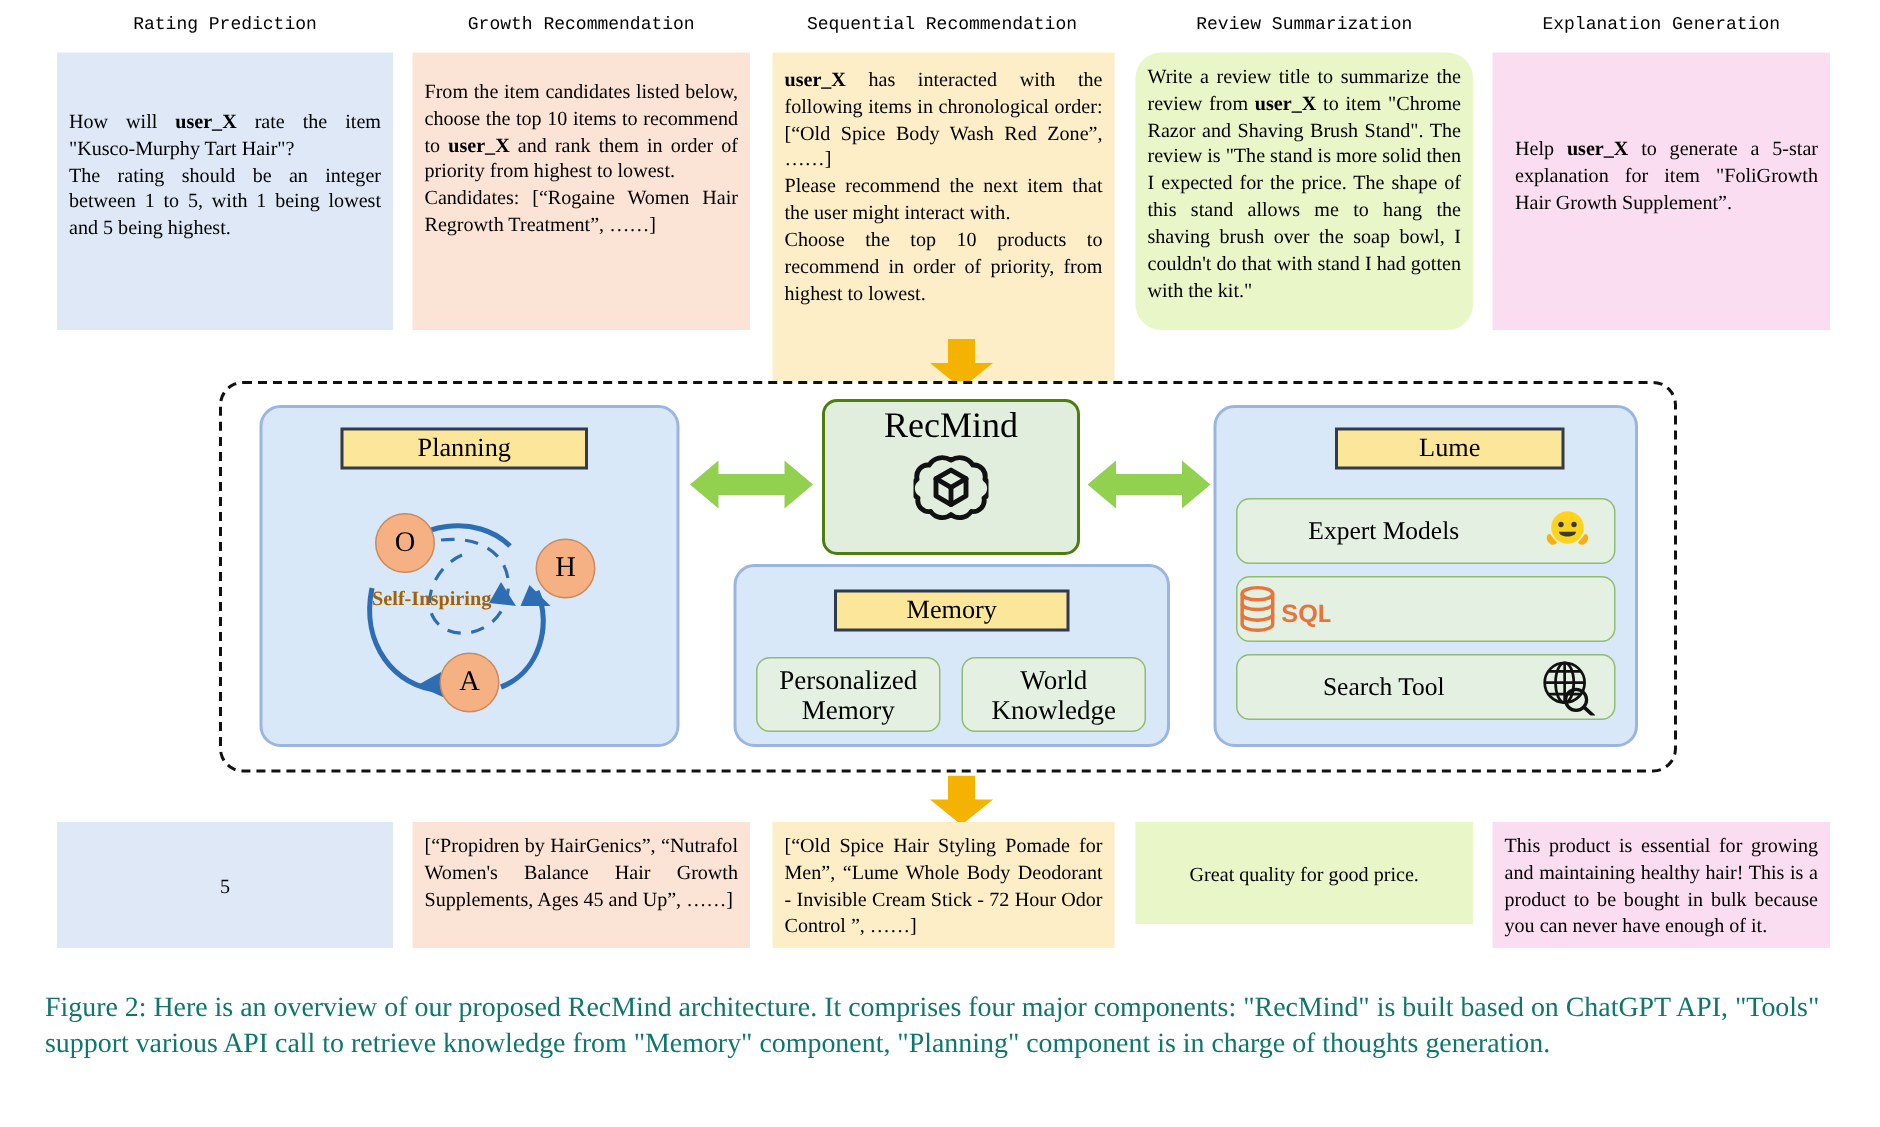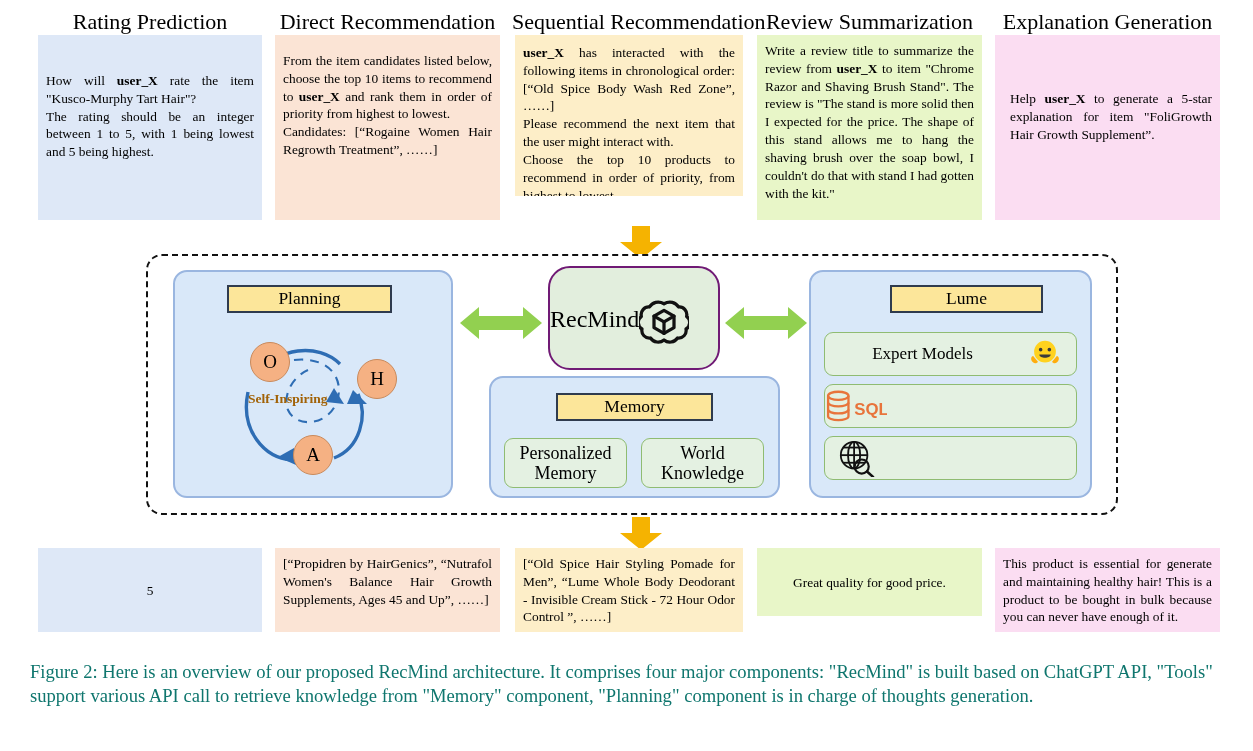--- a/index.html
+++ b/index.html
@@ -16,22 +16,22 @@
     color: #000000;
     overflow: hidden;
   }
 
   
   .abs { position: absolute; box-sizing: border-box; }
 
   
   .task-title {
     text-align: center;
-    font-size: 22px;
-    font-family: Liberation Serif, serif;
+    font-size: 12px;
+    font-family: Liberation Mono, monospace;
     color: #000;
     white-space: nowrap;
     line-height: 1.1;
   }
 
   
   .task-box {
     font-size: 13.4px;
     line-height: 1.33;
     text-align: justify;
@@ -92,24 +92,24 @@
     align-items: center;
     justify-content: flex-start;
     font-size: 17px;
   }
   .tool-label { flex: 1; text-align: center; padding-left: 6px;}
   .tool-icon { width: 62px; display: flex; align-items: center; justify-content: center; }
 
   
   .recmind-box {
     background: #e2eedd;
-    border: 2px solid #701a75;
-    border-radius: 22px;
-    display: flex;
-    flex-direction: row;
+    border: 2px solid #4d7c0f;
+    border-radius: 10px;
+    display: flex;
+    flex-direction: column;
     align-items: center;
     justify-content: flex-start;
     padding-top: 4px;
   }
   .recmind-label { font-size: 24px; line-height: 1.05; }
 
   
   .pcircle {
     background: #f5b183;
     border: 1.4px solid #c98a5c;
@@ -131,38 +131,38 @@
     font-size: 18.6px;
     line-height: 1.30;
     text-align: left;
     color: #0f766e;
   }
 </style>
 </head>
 <body>
 
 <div class="abs task-title" style="left:38px; top:10px; width:224px;">Rating Prediction</div>
-<div class="abs task-title" style="left:275px; top:10px; width:225px;">Direct Recommendation</div>
+<div class="abs task-title" style="left:275px; top:10px; width:225px;">Growth Recommendation</div>
 <div class="abs task-title" style="left:512px; top:10px; width:232px;">Sequential Recommendation</div>
 <div class="abs task-title" style="left:757px; top:10px; width:225px;">Review Summarization</div>
 <div class="abs task-title" style="left:995px; top:10px; width:225px;">Explanation Generation</div>
 
 <div class="abs task-box" style="left:38px; top:35px; width:224px; height:185px; background:#dee8f7;">
   <div style="margin-top:30px;">How will <b>user_X</b> rate the item "Kusco-Murphy Tart Hair"?<br>The rating should be an integer between 1 to 5, with 1 being lowest and 5 being highest.</div>
 </div>
 
 <div class="abs task-box" style="left:275px; top:35px; width:225px; height:185px; background:#fbe4d5;">
   <div style="margin-top:10px;">From the item candidates listed below, choose the top 10 items to recommend to <b>user_X</b> and rank them in order of priority from highest to lowest.<br>Candidates: [“Rogaine Women Hair Regrowth Treatment”, ……]</div>
 </div>
 
-<div class="abs task-box" style="left:515px; top:35px; width:228px; height:161px; background:#fdeec8;">
+<div class="abs task-box" style="left:515px; top:35px; width:228px; height:233px; background:#fdeec8;">
   <div style="margin-top:2px;"><b>user_X</b> has interacted with the following items in chronological order: [“Old Spice Body Wash Red Zone”, ……]<br>Please recommend the next item that the user might interact with.<br>Choose the top 10 products to recommend in order of priority, from highest to lowest.</div>
 </div>
 
-<div class="abs task-box" style="left:757px; top:35px; width:225px; height:185px; background:#e8f6c8;">
+<div class="abs task-box" style="left:757px; top:35px; width:225px; height:185px; background:#e8f6c8;border-radius:17px;">
   <div style="margin-top:0px;">Write a review title to summarize the review from <b>user_X</b> to item "Chrome Razor and Shaving Brush Stand". The review is "The stand is more solid then I expected for the price. The shape of this stand allows me to hang the shaving brush over the soap bowl, I couldn't do that with stand I had gotten with the kit."</div>
 </div>
 
 <div class="abs task-box" style="left:995px; top:35px; width:225px; height:185px; background:#fbddf2;padding-left:15px;">
   <div style="margin-top:48px;">Help <b>user_X</b> to generate a 5-star explanation for item "FoliGrowth Hair Growth Supplement”.</div>
 </div>
 
 <svg class="abs" style="left:618px; top:226px;" width="46" height="34" viewBox="0 0 46 34">
   <polygon points="14,0 32,0 32,16 44,16 23,33 2,16 14,16" fill="#f5b301"></polygon>
 </svg>
@@ -256,20 +256,21 @@
         <path d="M3.5 7.5 V30.5 C3.5 33 8.6 35 15 35 C21.4 35 26.5 33 26.5 30.5 V7.5"></path>
         <path d="M3.5 15 C3.5 17.5 8.6 19.4 15 19.4 C21.4 19.4 26.5 17.5 26.5 15"></path>
         <path d="M3.5 23 C3.5 25.5 8.6 27.4 15 27.4 C21.4 27.4 26.5 25.5 26.5 23"></path>
       </g>
       <text x="33" y="29" font-family="'Liberation Sans', sans-serif" font-size="19" font-weight="bold" fill="#e8743b">SQL</text>
     </svg>
   </span>
 </div>
 
 <div class="abs tool-row" style="left:824px; top:436px; width:253px; height:44px;">
+  <span class="tool-label">Search Tool</span>
   <span class="tool-icon">
     <svg width="40" height="38" viewBox="0 0 42 40">
       <g fill="none" stroke="#111" stroke-width="1.9">
         <circle cx="19" cy="17" r="14"></circle>
         <ellipse cx="19" cy="17" rx="6.4" ry="14"></ellipse>
         <path d="M5 17 H33"></path>
         <path d="M7.6 9 H30.4"></path>
         <path d="M7.6 25 H30.4"></path>
         <path d="M19 3 V31"></path>
         <circle cx="27" cy="29" r="7.4" stroke-width="2.3" fill="#ffffff" fill-opacity="0"></circle>
@@ -293,16 +294,16 @@
 
 <div class="abs task-box" style="left:515px; top:548px; width:228px; height:84px; background:#fdeec8;">
   <div>[“Old Spice Hair Styling Pomade for Men”, “Lume Whole Body Deodorant - Invisible Cream Stick - 72 Hour Odor Control ”, ……]</div>
 </div>
 
 <div class="abs task-box" style="left:757px; top:548px; width:225px; height:68px; background:#e8f6c8;">
   <div class="center-line">Great quality for good price.</div>
 </div>
 
 <div class="abs task-box" style="left:995px; top:548px; width:225px; height:84px; background:#fbddf2;">
-  <div>This product is essential for generate and maintaining healthy hair! This is a product to be bought in bulk because you can never have enough of it.</div>
+  <div>This product is essential for growing and maintaining healthy hair! This is a product to be bought in bulk because you can never have enough of it.</div>
 </div>
 
 <div class="abs caption" style="left:30px; top:660px; width:1195px;">Figure 2: Here is an overview of our proposed RecMind architecture. It comprises four major components: "RecMind" is built based on ChatGPT API, "Tools" support various API call to retrieve knowledge from "Memory" component, "Planning" component is in charge of thoughts generation.</div>
 
 </body></html>

